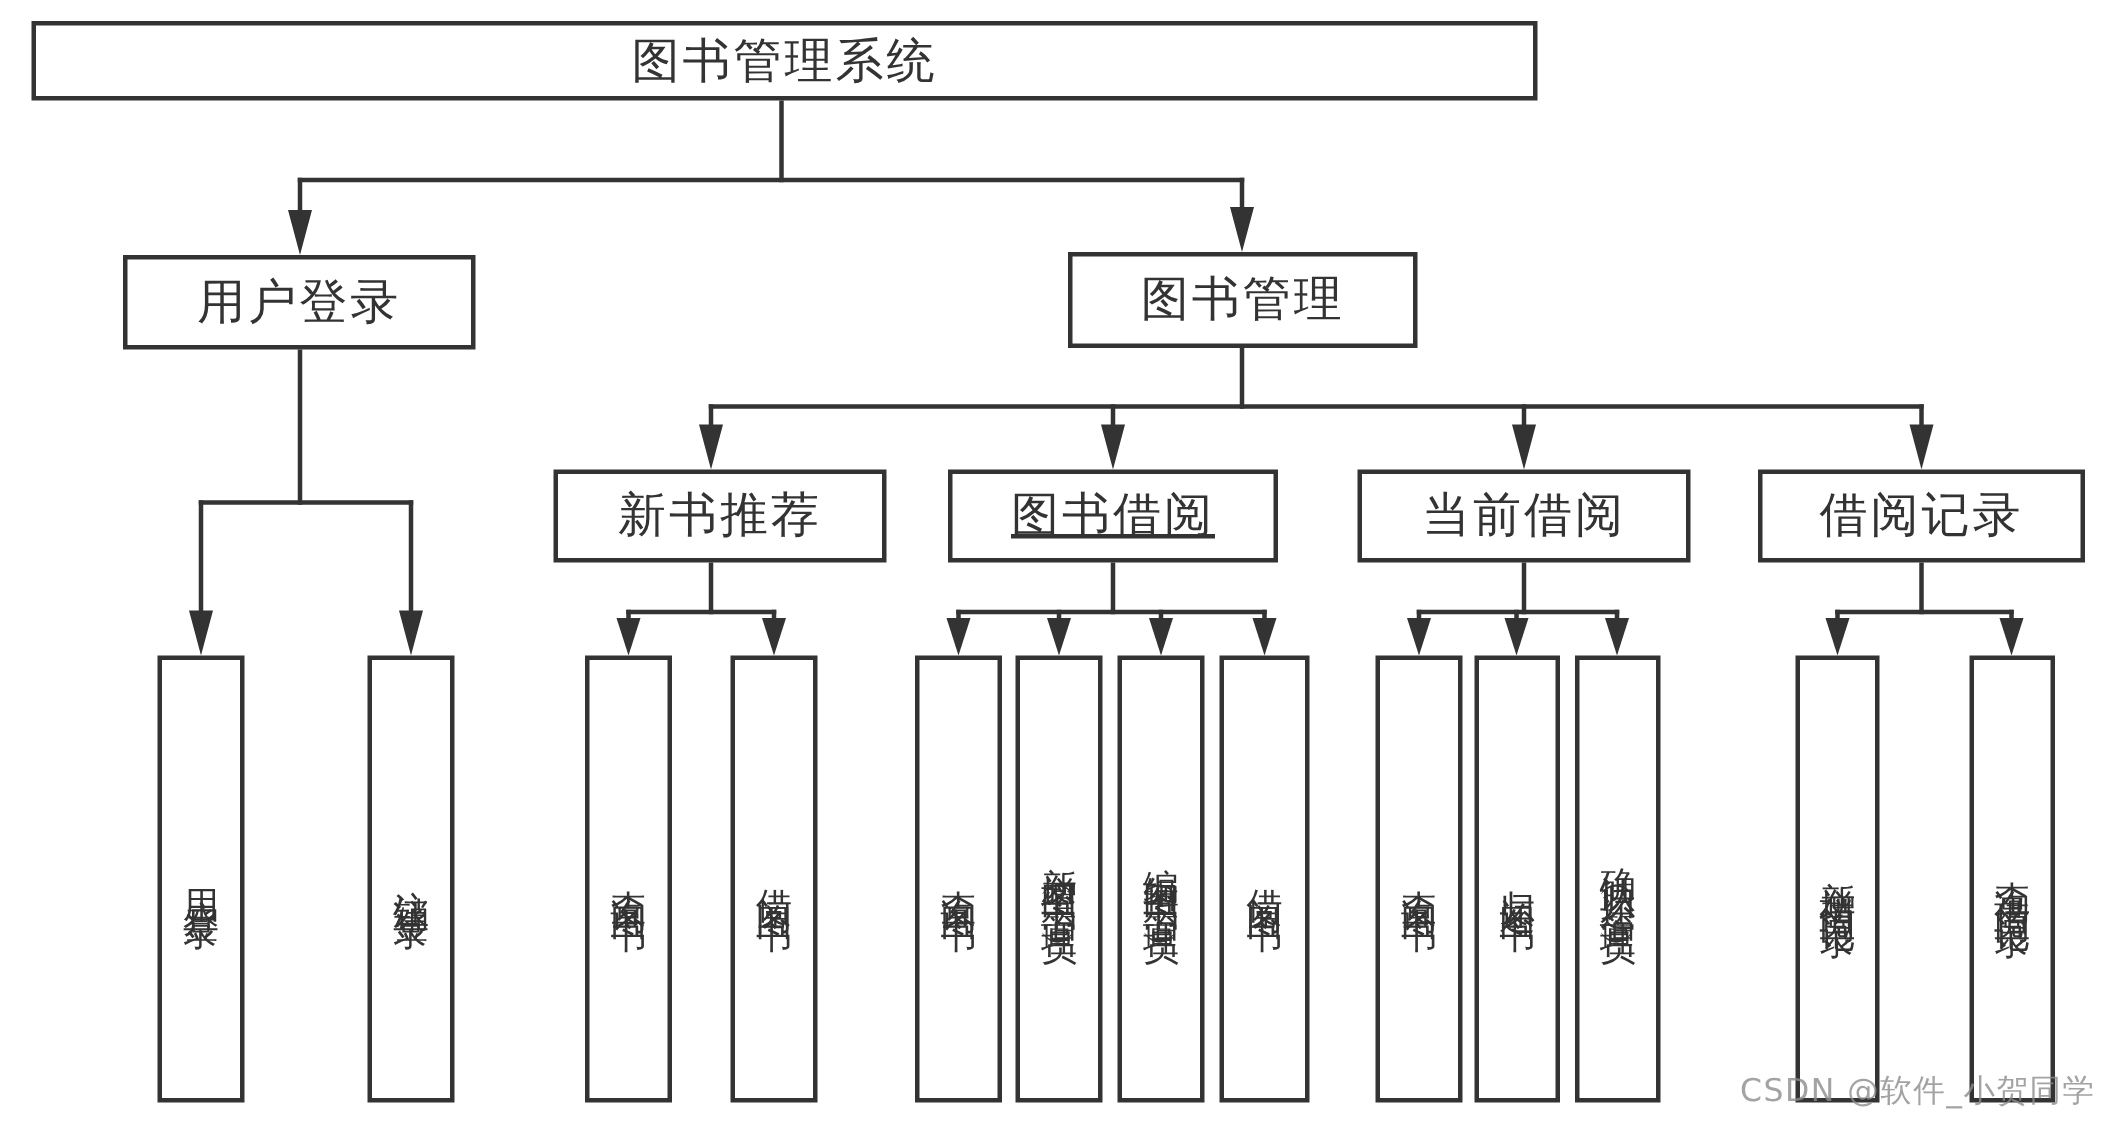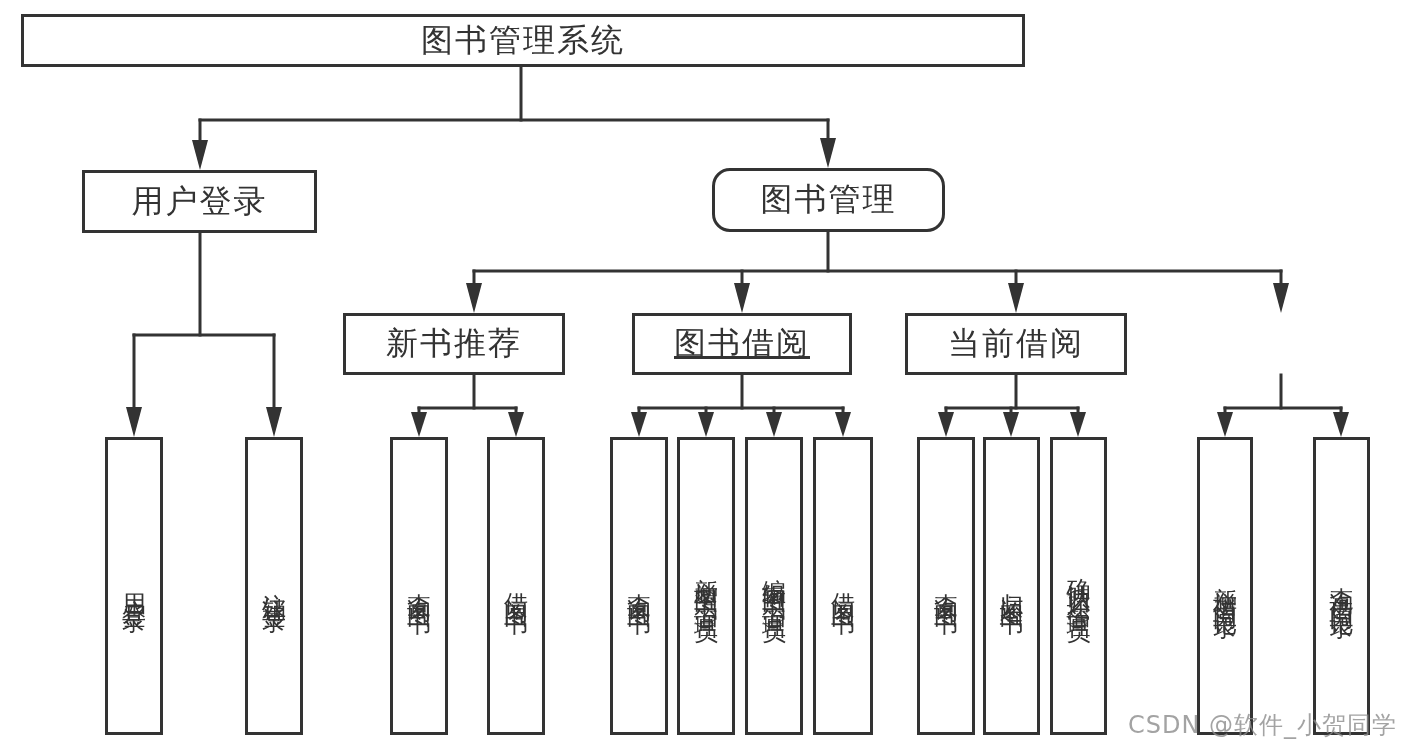--- a/index.html
+++ b/index.html
@@ -3,21 +3,21 @@
 <meta charset="utf-8">
 <style>
   html,body{margin:0;padding:0;background:#fff;}
   body{font-family:"DejaVu Sans","Liberation Sans",sans-serif;}
   #stage{position:relative;width:1405px;height:747px;background:#fff;overflow:hidden;}
   #connectors{position:absolute;left:0;top:0;z-index:0;}
   .node{position:absolute;box-sizing:border-box;background:#fff;border:3px solid var(--line,#333);
         display:flex;align-items:center;justify-content:center;z-index:1;color:var(--text,#333);}
   .node-h span{font-size:32px;letter-spacing:2px;white-space:nowrap;}
   .vtext{writing-mode:vertical-rl;text-orientation:mixed;font-size:24px;letter-spacing:6px;line-height:1;}
-  #watermark{position:absolute;right:8px;bottom:6px;z-index:2;font-size:24px;
+  #watermark{position:absolute;right:8px;bottom:6px;z-index:2;font-size:21px;
              color:var(--watermark,rgba(140,140,140,.8));letter-spacing:1px;white-space:nowrap;}
 </style>
 </head>
 <body>
 
 <div id="stage">
 
   <svg id="connectors" width="1405" height="747" viewBox="0 0 1405 747">
       <line x1="521" y1="67" x2="521" y2="120" stroke="#333333" stroke-width="3" stroke-linecap="square"></line>
       <line x1="200" y1="120" x2="828" y2="120" stroke="#333333" stroke-width="3" stroke-linecap="square"></line>
@@ -73,32 +73,35 @@
       <polygon points="1333,412 1349,412 1341,437" fill="#333333"></polygon>
     </svg>
 
   <div class="node node-h" style="left:21px;top:14px;width:1004px;height:53px;">
     <span>图书管理系统</span>
   </div>
 
   <div class="node node-h" style="left:82px;top:170px;width:235px;height:63px;">
     <span>用户登录</span>
   </div>
-  <div class="node node-h" style="left:712px;top:168px;width:233px;height:64px;border-radius:18px;">
+  <div class="node node-h" style="left:712px;top:168px;width:233px;height:64px;">
     <span>图书管理</span>
   </div>
 
-  <div class="node node-h" style="left:343px;top:313px;width:222px;height:62px;align-items:center;">
+  <div class="node node-h" style="left:369px;top:313px;width:222px;height:62px;align-items:center;">
     <span>新书推荐</span>
   </div>
   <div class="node node-h" style="left:632px;top:313px;width:220px;height:62px;text-decoration:underline;">
     <span>图书借阅</span>
   </div>
   <div class="node node-h" style="left:905px;top:313px;width:222px;height:62px;">
     <span>当前借阅</span>
+  </div>
+  <div class="node node-h" style="left:1172px;top:313px;width:218px;height:62px;">
+    <span>借阅记录</span>
   </div>
 
   <div class="node" style="left:105px;top:437px;width:58px;height:298px;">
     <span class="vtext">用户登录</span>
   </div>
   <div class="node" style="left:245px;top:437px;width:58px;height:298px;">
     <span class="vtext">注销登录</span>
   </div>
 
   <div class="node" style="left:390px;top:437px;width:58px;height:298px;">

